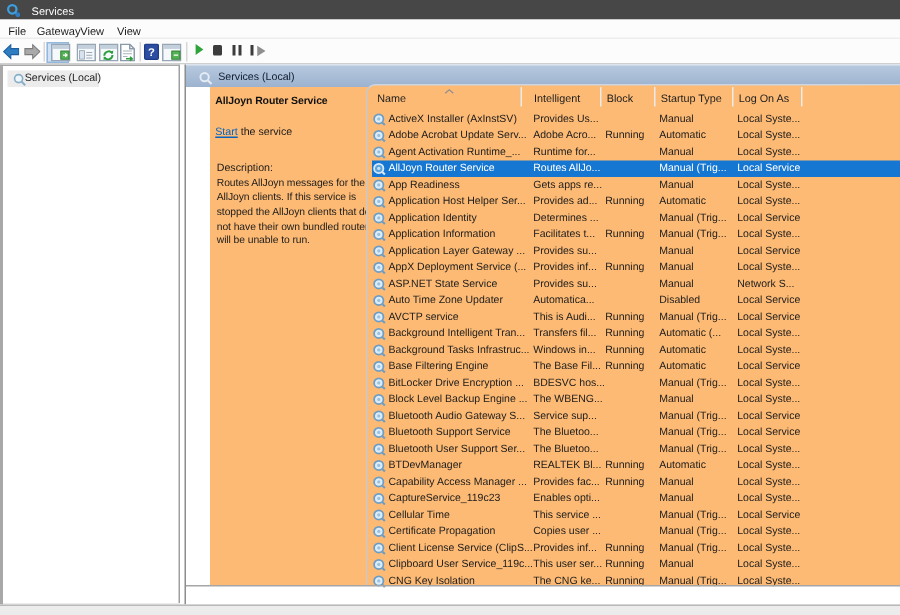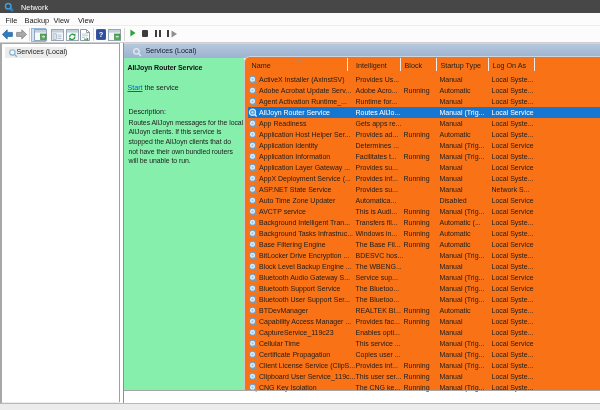--- a/index.html
+++ b/index.html
@@ -13,51 +13,51 @@
 .tbtn{position:absolute;top:1.5px;width:14.5px;height:14px;background:#cfe2f7;border:1px solid #94b8dd}
 .winborder{position:absolute;left:0;top:43px;width:2px;height:360px;background:#a8a8a8}
 .leftpanel{position:absolute;left:2px;top:43px;width:118px;height:359px;background:#fff;border-top:1px solid #a8a8a8;border-right:1px solid #a0a0a0}
 .treesel{position:absolute;left:3px;top:2.5px;width:61px;height:11px;background:#ececec}
 .treesel svg{position:absolute;left:2.5px;top:1px}
 .treesel span{position:absolute;left:11.5px;top:1.7px;font-size:7.1px;color:#222;white-space:nowrap}
 .rightpanel{position:absolute;left:123px;top:43px;width:477px;height:360px;background:#fff;border-left:1px solid #8e8e8e}
 .band{position:absolute;left:0;top:0;width:477px;height:15px;background:linear-gradient(#b6c8dd,#9cb2cf);border-top:1px solid #ccd7e7}
 .band svg{position:absolute;left:8px;top:2.6px}
 .band span{position:absolute;left:21.5px;top:3.4px;font-size:7.1px;color:#101c2e}
-.desc{position:absolute;left:0;top:15px;width:120px;height:332px;background:#86efac}
+.desc{position:absolute;left:16px;top:15px;width:120px;height:332px;background:#fdba74}
 .desc .b{position:absolute;left:3.5px;top:5.8px;font-size:7px;font-weight:bold;letter-spacing:-0.08px;color:#111;white-space:nowrap}
 .desc .st{position:absolute;left:3.5px;top:25.8px;font-size:7.1px;white-space:nowrap}
 .desc .st a{color:#0563c1;text-decoration:underline}
 .desc .dl{position:absolute;left:4.5px;top:50.3px;font-size:7.1px}
 .desc .p{position:absolute;left:4.5px;top:59.5px;width:125px;font-size:6.9px;letter-spacing:-0.05px;line-height:9.7px;color:#1c1c1c;white-space:nowrap}
-.listbox{position:absolute;left:120px;top:13px;width:357px;height:334px;background:#f97316;border-left:1px solid #c9c9c9;border-top:1px solid #cdd5e0;border-radius:6px 0 0 0}
+.listbox{position:absolute;left:120px;top:13px;width:357px;height:334px;background:#fdba74;border-left:1px solid #c9c9c9;border-top:1px solid #cdd5e0;border-radius:6px 0 0 0}
 .lhead span{position:absolute;top:3.5px;font-size:7.2px;color:#1d1d1d}
 .hsep{position:absolute;top:1px;width:1px;height:13px;background:#ebebeb}
 .rows{position:absolute;left:0;top:0;width:357px;height:334px}
 .row{position:absolute;left:3px;width:354px;height:11px;font-size:7px;color:#1c1c1c}
 .row span{position:absolute;top:1.6px;white-space:nowrap}
 .row .gi{position:absolute;left:0px;top:0.5px}
 .row .cn{left:11px}.row .cd{left:107.5px}.row .cs{left:155.5px}.row .ct{left:191.5px}.row .cl{left:243.5px}
 .row.sel{background:#1577d2;color:#fff}
 .tabline{position:absolute;left:0;top:347px;width:477px;height:1px;background:#a6a6a6}
 .tabs{position:absolute;left:-3px;top:347px}
 .tabs text{font-size:7.3px;fill:#111;font-family:"Liberation Sans",sans-serif}
 .statusbar{position:absolute;left:0;top:403px;width:600px;height:7px;background:#ececec;border-top:1px solid #b9b9b9}
 </style></head><body>
 <div class="titlebar">
     <svg style="position:absolute;left:4px;top:1.5px" width="10" height="10" viewBox="0 0 10 10">
       <circle cx="4.2" cy="4.2" r="2.8" fill="none" stroke="#3ba0e0" stroke-width="1.5"></circle>
       <path d="M6.2 6.2 L8.8 8.8" stroke="#3ba0e0" stroke-width="1.5"></path>
       <circle cx="7.8" cy="7.8" r="1.6" fill="#2f7cc2"></circle>
     </svg>
-    <span>Network</span>
+    <span>Services</span>
   </div>
 <div class="menubar">
     <span style="left:5.5px">File</span>
-    <span style="left:24.5px">Backup</span>
+    <span style="left:24.5px">Gateway</span>
     <span style="left:53.5px">View</span>
     <span style="left:78px">View</span>
   </div>
 <div class="toolbar">
 <svg class="ti" style="left:2px" width="11" height="11" viewBox="0 0 11 11">
       <path d="M5.2 0.8 L5.2 3.4 L10.4 3.4 L10.4 7.4 L5.2 7.4 L5.2 10 L0.4 5.4 Z" fill="#2e7cc2" stroke="#1e5e9e" stroke-width="0.7"></path>
     </svg>
 <svg class="ti" style="left:15.5px" width="11" height="11" viewBox="0 0 11 11">
       <path d="M5.8 0.8 L5.8 3.4 L0.6 3.4 L0.6 7.4 L5.8 7.4 L5.8 10 L10.6 5.4 Z" fill="#a9a9a9" stroke="#7c7c7c" stroke-width="0.7"></path>
     </svg>

